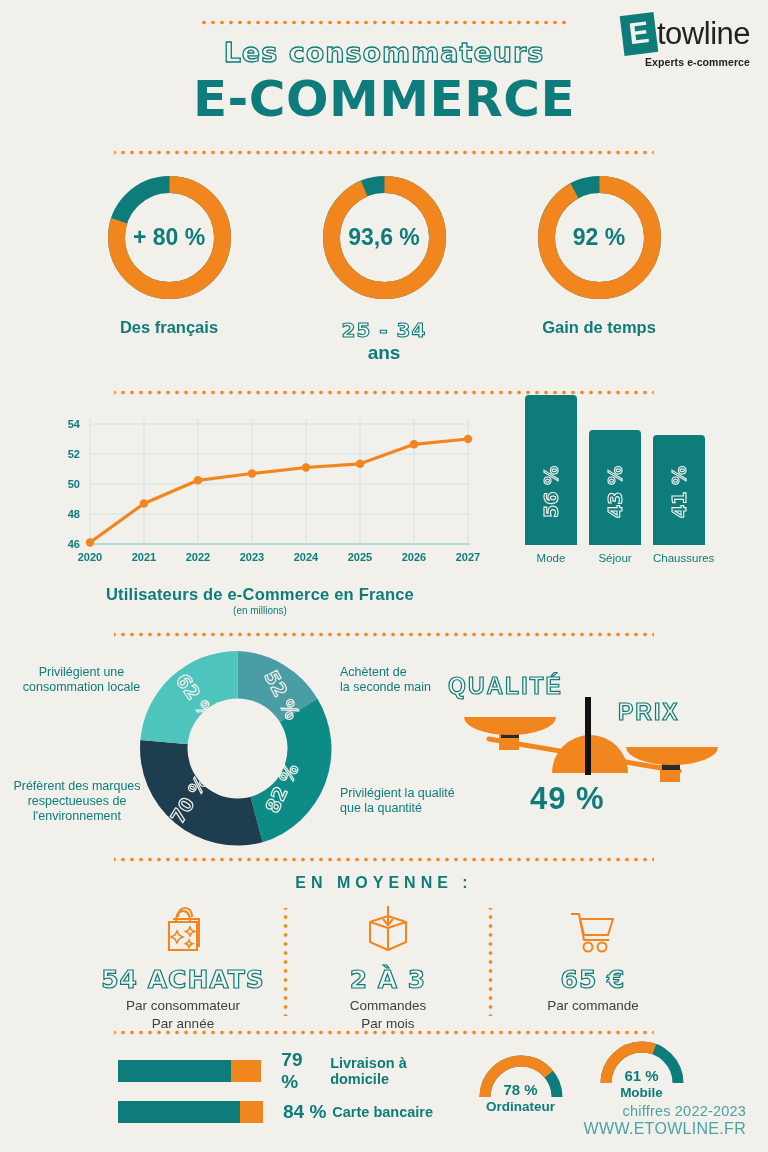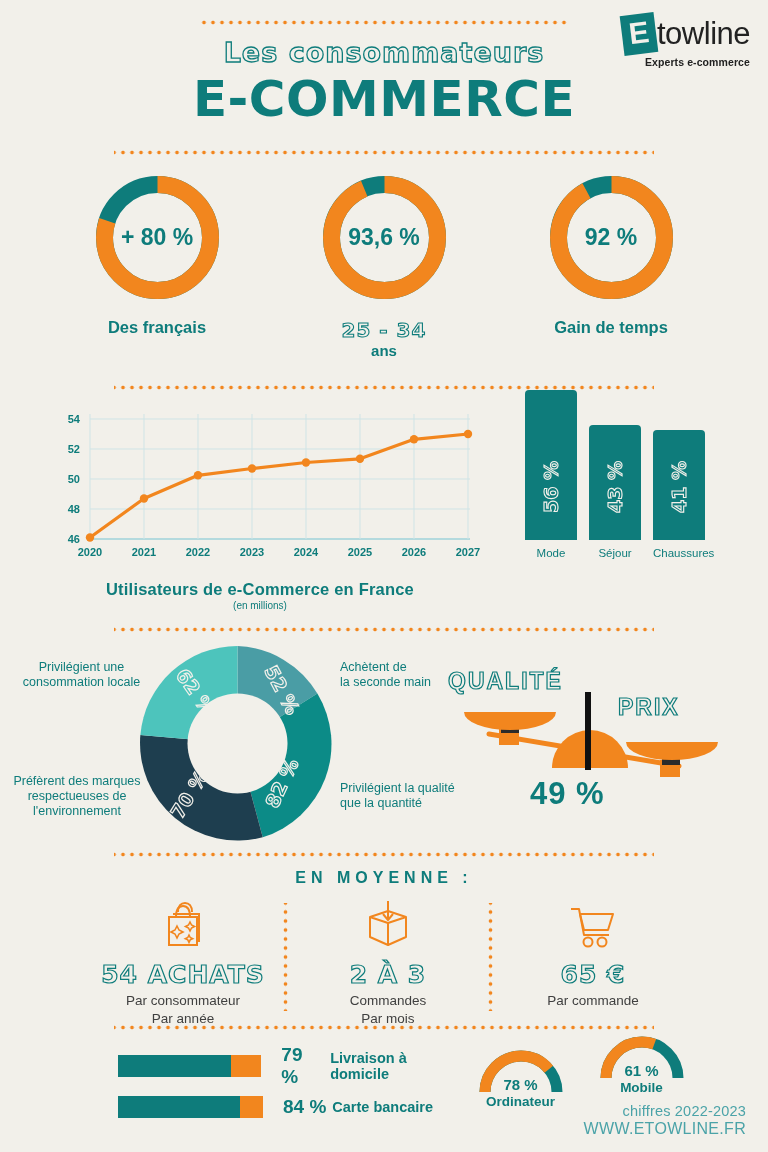--- a/index.html
+++ b/index.html
@@ -58,39 +58,39 @@
     margin-top:2px;
     font-size:50px;
     font-weight:bold;
     letter-spacing:0.5px;
     color:#0E7C7B;
     font-family:"DejaVu Sans", sans-serif;
   }
 
   
   .divider-2 { width:540px; margin:22px auto 0 auto; }
-  .donut-row { display:flex; justify-content:center; gap:52px; margin-top:16px; }
+  .donut-row { display:flex; justify-content:center; gap:40px; margin-top:16px; }
   .donut-cell { width:175px; text-align:center; }
   .donut-wrap { position:relative; width:133px; height:133px; margin:0 auto; }
   .donut-val {
     position:absolute; inset:0;
     display:flex; align-items:center; justify-content:center;
     font-size:23px; font-weight:bold; color:#0E7C7B;
   }
   .donut-label { margin-top:14px; font-size:16.5px; font-weight:bold; color:#0E7C7B; }
   .donut-label.outline {
     color:transparent;
     -webkit-text-stroke:1.1px #0E7C7B;
     font-size:20px;
     letter-spacing:1px;
     font-family:"DejaVu Sans", sans-serif;
   }
   .donut-label .sub2 {
     display:block; -webkit-text-stroke:0; color:#0E7C7B;
-    font-size:15px; font-family:"Liberation Sans",sans-serif; letter-spacing:0;
+    font-size:19px; font-family:"Liberation Sans",sans-serif; letter-spacing:0;
   }
 
   
   .divider-3 { width:540px; margin:26px auto 0 auto; }
   .chart-section { display:flex; margin-top:14px; padding:0 30px; }
   .line-box { width:460px; }
   .line-caption { text-align:center; margin-top:4px; }
   .line-caption .t1 { font-size:16.5px; font-weight:bold; color:#0E7C7B; letter-spacing:0.2px; }
   .line-caption .t2 { font-size:10px; color:#0E7C7B; margin-top:1px; }
 

